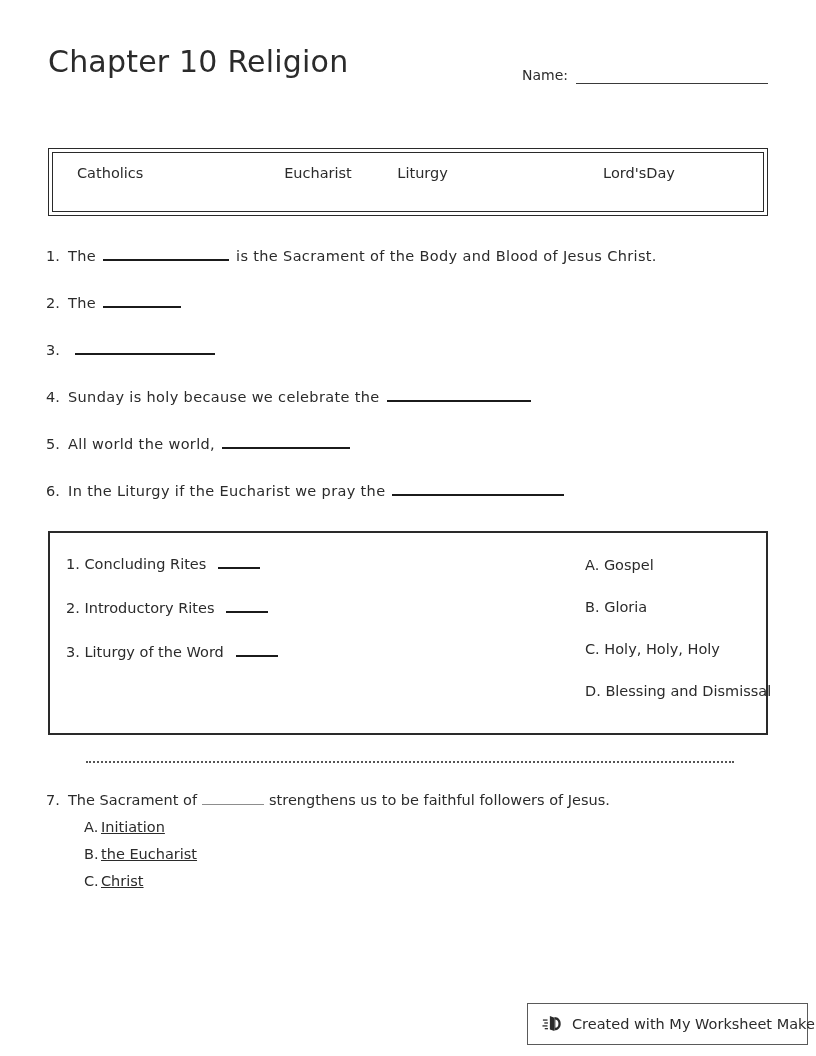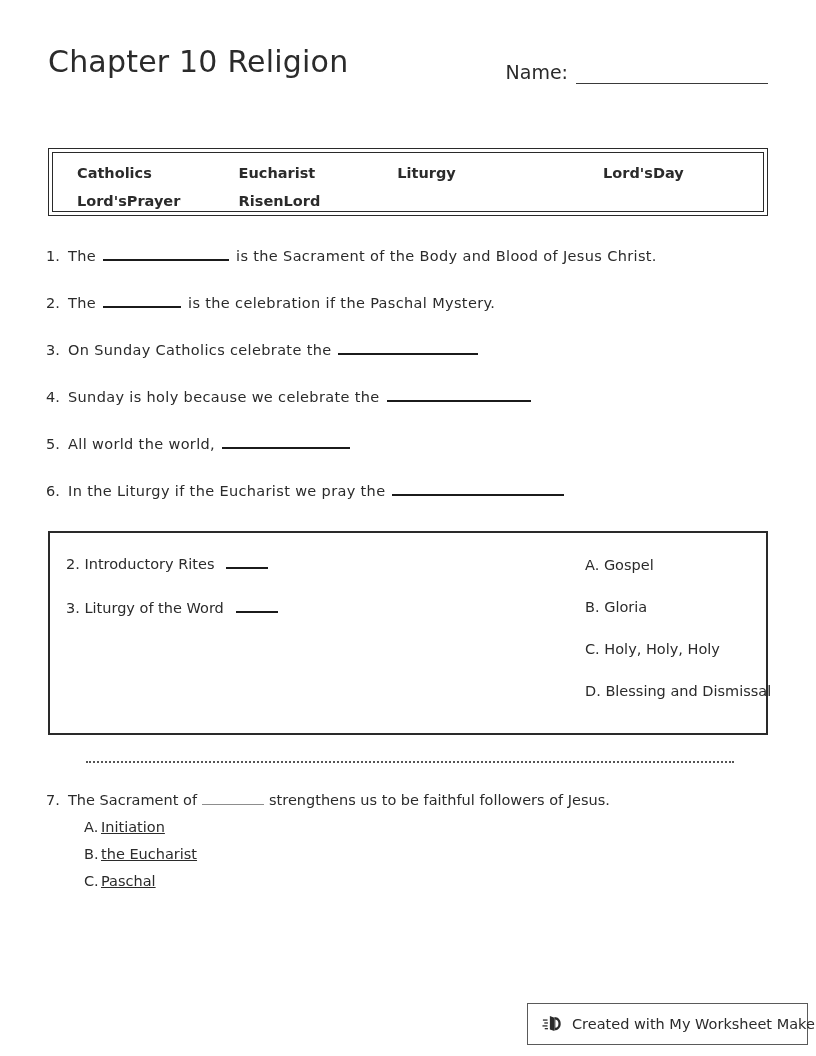--- a/index.html
+++ b/index.html
@@ -48,21 +48,21 @@
     top: 8px;
     width: 272px;
   }
   .nd-row {
     display: flex;
     align-items: flex-end;
     justify-content: flex-end;
     height: 32px;
   }
   .nd-label {
-    font-size: 19px;
+    font-size: 14px;
     color: #2b2b2b;
     padding-right: 8px;
     white-space: nowrap;
     line-height: 1;
     padding-bottom: 2px;
   }
   .nd-line {
     width: 192px;
     border-bottom: 1.4px solid #3a3a3a;
     height: 22px;
@@ -71,21 +71,20 @@
   
   .wordbank {
     position: absolute;
     left: 48px;
     top: 148px;
     width: 720px;
     height: 68px;
     border: 1.5px solid #2a2a2a;
     background: #fff;
     box-sizing: border-box;
-    font-weight: bold;
   }
   .wordbank-inner {
     position: absolute;
     inset: 3px;
     border: 1.5px solid #2a2a2a;
     box-sizing: border-box;
   }
   .wb-grid {
     position: absolute;
     left: 28px;
@@ -97,21 +96,21 @@
     display: flex;
     height: 28px;
     align-items: center;
   }
   .wb-cell {
     font-size: 14.5px;
     color: #2b2b2b;
     white-space: nowrap;
   }
   .wb-c0 { width: 168px; }
-  .wb-c1 { width: 165px; }
+  .wb-c1 { width: 165px; text-align: center; }
   .wb-c2 { width: 165px; }
   .wb-c3 { width: 160px; margin-left: 47px; }
 
   
   .fib {
     position: absolute;
     left: 46px;
     top: 246px;
     width: 720px;
   }
@@ -271,45 +270,37 @@
 
   <div class="wordbank">
     <div class="wordbank-inner"></div>
     <div class="wb-grid">
       <div class="wb-row">
         <span class="wb-cell wb-c0">Catholics</span>
         <span class="wb-cell wb-c1">Eucharist</span>
         <span class="wb-cell wb-c2">Liturgy</span>
         <span class="wb-cell wb-c3">Lord'sDay</span>
       </div>
-      <div class="wb-row">
-        <span class="wb-cell wb-c0">Lord'sPrayer</span>
-        <span class="wb-cell wb-c1">RisenLord</span>
-        <span class="wb-cell wb-c2"></span>
-        <span class="wb-cell wb-c3"></span>
-      </div>
     </div>
   </div>
 
   <div class="fib">
     <div class="fib-item">
       <span class="fib-num">1.</span>
       <span class="fib-text">The</span>
       <span class="fib-blank" style="width: 126px;"></span>
       <span class="fib-text">is the Sacrament of the Body and Blood of Jesus Christ.</span>
     </div>
     <div class="fib-item">
       <span class="fib-num">2.</span>
       <span class="fib-text">The</span>
       <span class="fib-blank" style="width: 78px;"></span>
-      <span class="fib-text">is the celebration if the Paschal Mystery.</span>
     </div>
     <div class="fib-item">
       <span class="fib-num">3.</span>
-      <span class="fib-text">On Sunday Catholics celebrate the</span>
       <span class="fib-blank" style="width: 140px;"></span>
       <span class="fib-text"></span>
     </div>
     <div class="fib-item">
       <span class="fib-num">4.</span>
       <span class="fib-text">Sunday is holy because we celebrate the</span>
       <span class="fib-blank" style="width: 144px;"></span>
       <span class="fib-text"></span>
     </div>
     <div class="fib-item">
@@ -320,20 +311,24 @@
     <div class="fib-item">
       <span class="fib-num">6.</span>
       <span class="fib-text">In the Liturgy if the Eucharist we pray the</span>
       <span class="fib-blank" style="width: 172px;"></span>
       <span class="fib-text"></span>
     </div>
   </div>
 
   <div class="matchbox">
     <div class="match-left">
+      <div class="match-lrow">
+        <span class="m-label">1. Concluding Rites</span>
+        <span class="match-blank"></span>
+      </div>
       <div class="match-lrow">
         <span class="m-label">2. Introductory Rites</span>
         <span class="match-blank"></span>
       </div>
       <div class="match-lrow">
         <span class="m-label">3. Liturgy of the Word</span>
         <span class="match-blank"></span>
       </div>
     </div>
     <div class="match-right">
@@ -353,21 +348,21 @@
       <span class="mc-gap"></span>
       <span>strengthens us to be faithful followers of Jesus.</span>
     </div>
     <div class="mc-choice">
       <span class="mc-letter">A.</span><span>Initiation</span>
     </div>
     <div class="mc-choice">
       <span class="mc-letter">B.</span><span>the Eucharist</span>
     </div>
     <div class="mc-choice">
-      <span class="mc-letter">C.</span><span>Paschal</span>
+      <span class="mc-letter">C.</span><span>Christ</span>
     </div>
   </div>
 
   <div class="footer-badge">
     <svg class="badge-icon" viewBox="0 0 24 24">
       <g fill="#2b2b2b">
         <rect x="1" y="7" width="5" height="1.4"></rect>
         <rect x="2.5" y="10.2" width="4" height="1.4"></rect>
         <rect x="0.5" y="13.4" width="5.5" height="1.4"></rect>
         <rect x="3" y="16.4" width="3.5" height="1.4"></rect>

